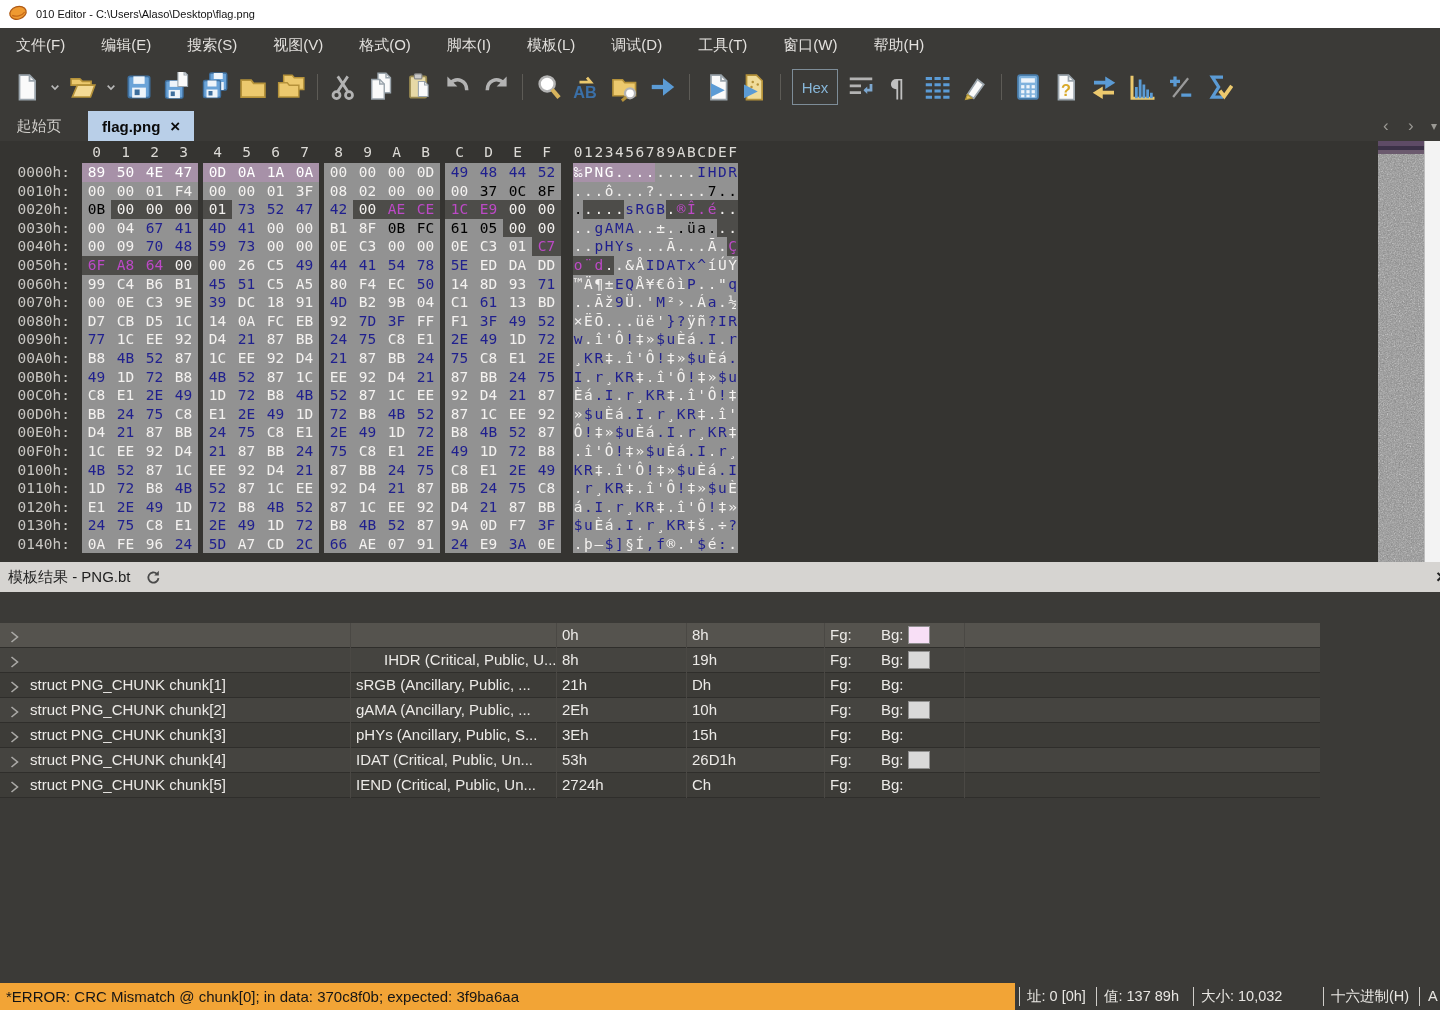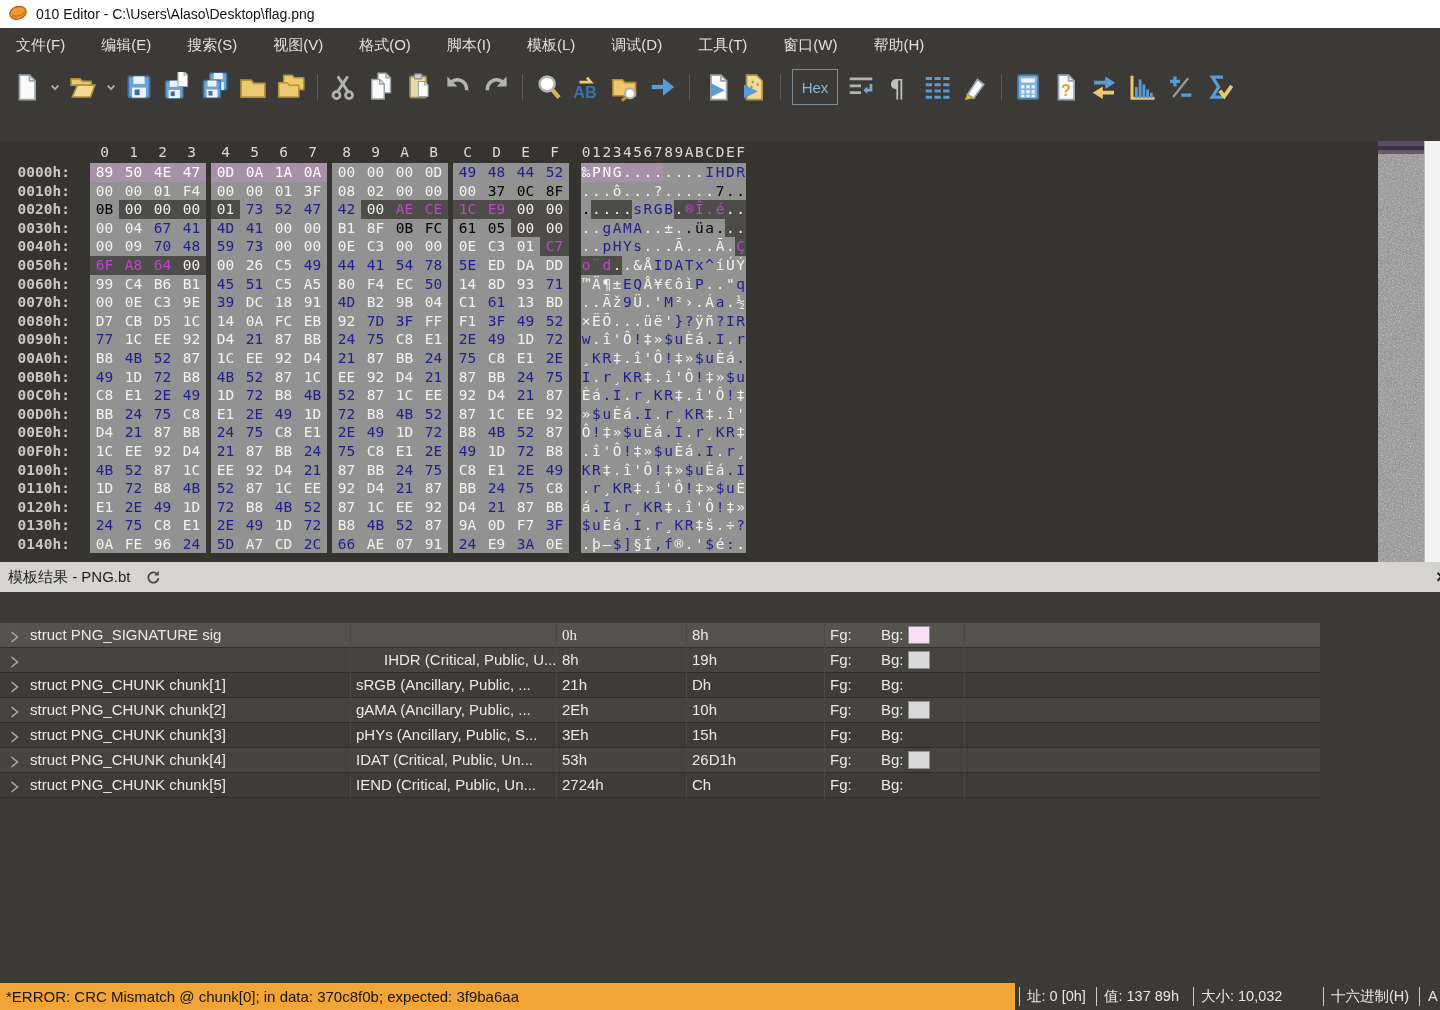--- a/index.html
+++ b/index.html
@@ -1,21 +1,21 @@
 <!DOCTYPE html>
 <html><head>
 <meta charset="utf-8">
 <style>
   html,body{margin:0;padding:0;background:#242424;}
   #app{position:relative;width:1440px;height:1010px;overflow:hidden;background:#3b3a37;
        font-family:"Liberation Sans",sans-serif;-webkit-font-smoothing:antialiased;}
   
   #titlebar{position:absolute;left:0;top:0;width:1440px;height:28px;background:#ffffff;
     display:flex;align-items:center;gap:8px;padding-left:8px;box-sizing:border-box;}
-  #titlebar .t{font-size:14px;color:#111;}
+  #titlebar .t{font-size:11px;color:#111;}
   
   #menubar{position:absolute;left:0;top:28px;width:1440px;height:35px;background:#3b3a37;
     display:flex;align-items:center;padding-left:2px;}
   .menu-item{color:#e2e0dd;font-size:15px;padding:6px 14px;margin-right:8px;cursor:default;}
   
   #toolbar{position:absolute;left:0;top:63px;width:1440px;height:48px;background:#3b3a37;
     display:flex;align-items:center;padding-left:8px;}
   .tbtn{width:38px;height:38px;display:flex;align-items:center;justify-content:center;flex:0 0 auto;}
   .tbtn.narrow{width:18px;}
   .tsep{width:1px;height:26px;background:#5d5b56;margin:0 7px;flex:0 0 auto;}
@@ -28,21 +28,21 @@
     display:flex;align-items:center;justify-content:center;}
   #tab-active{position:absolute;left:88px;top:0;height:30px;background:#b9cfe8;color:#0b0b0b;
     font-size:15px;font-weight:bold;display:flex;align-items:center;gap:10px;padding:0 14px;}
   #tab-active .x{font-weight:bold;font-size:17px;line-height:1;}
   .tabnav{position:absolute;top:0;height:30px;display:flex;align-items:center;color:#9b9994;font-size:17px;}
   
   #hexview{position:absolute;left:0;top:141px;width:1440px;height:421px;background:#353431;overflow:hidden;
     font-family:"DejaVu Sans Mono","Liberation Mono",monospace;font-size:14.5px;}
   #hexhead{height:22px;line-height:22px;color:#dcdad6;white-space:nowrap;}
   .hrow{height:18.6px;line-height:18.6px;white-space:nowrap;}
-  .addr{display:inline-block;width:70px;text-align:right;color:#c9c7c3;padding-right:20px;font-weight:bold;}
+  .addr{display:inline-block;width:70px;text-align:right;color:#c9c7c3;padding-right:12px;}
   .bcell{display:inline-block;width:29px;text-align:center;}
   .mg{margin-left:5px;}
   .acell{display:inline-block;width:10.3px;text-align:center;overflow:hidden;vertical-align:top;}
   .ascii-block{display:inline-block;margin-left:12px;}
   .c0{color:#f2f0ee;background:#4d4c49;}
   .c1{color:#f4f2f0;background:#929292;}
   .c2{color:#1f1f8e;background:#929292;}
   .c3{color:#bc49c6;background:#4d4c49;}
   .c4{color:#000000;background:#929292;}
   .c5{color:#ffffff;background:#a791a8;}
@@ -353,20 +353,30 @@
         </svg>
       </span>
       <span class="tbtn">
         <svg width="30" height="30" viewBox="0 0 24 24">
           <path d="M16 4H7.5l5 8-5 8H16" fill="none" stroke="#5b9bd5" stroke-width="2.6"></path>
           <path d="M13.5 15l3.5 4.5 6-8.5" fill="none" stroke="#ecc96e" stroke-width="3"></path>
         </svg>
       </span>
     </div>
 
+  <div id="tabbar">
+    <div id="tab-start">起始页</div>
+    <div id="tab-active">
+      <span>flag.png</span>
+      <span class="x">×</span>
+    </div>
+    <span class="tabnav" style="left:1383px;">‹</span>
+    <span class="tabnav" style="left:1408px;">›</span>
+    <span class="tabnav" style="left:1431px;font-size:12px;">▾</span>
+  </div>
 
   <div id="hexview">
     <div id="hexhead"><span class="addr"></span><span class="bcell">0</span><span class="bcell">1</span><span class="bcell">2</span><span class="bcell">3</span><span class="bcell mg">4</span><span class="bcell">5</span><span class="bcell">6</span><span class="bcell">7</span><span class="bcell mg">8</span><span class="bcell">9</span><span class="bcell">A</span><span class="bcell">B</span><span class="bcell mg">C</span><span class="bcell">D</span><span class="bcell">E</span><span class="bcell">F</span><span class="ascii-block"><span class="acell">0</span><span class="acell">1</span><span class="acell">2</span><span class="acell">3</span><span class="acell">4</span><span class="acell">5</span><span class="acell">6</span><span class="acell">7</span><span class="acell">8</span><span class="acell">9</span><span class="acell">A</span><span class="acell">B</span><span class="acell">C</span><span class="acell">D</span><span class="acell">E</span><span class="acell">F</span></span></div>
     <div id="hexrows">
         <div class="hrow"><span class="addr">0000h:</span><span class="bcell c5">89</span><span class="bcell c5">50</span><span class="bcell c5">4E</span><span class="bcell c5">47</span><span class="bcell c5 mg">0D</span><span class="bcell c5">0A</span><span class="bcell c5">1A</span><span class="bcell c5">0A</span><span class="bcell c1 mg">00</span><span class="bcell c1">00</span><span class="bcell c1">00</span><span class="bcell c1">0D</span><span class="bcell c2 mg">49</span><span class="bcell c2">48</span><span class="bcell c2">44</span><span class="bcell c2">52</span><span class="ascii-block"><span class="acell c5">‰</span><span class="acell c5">P</span><span class="acell c5">N</span><span class="acell c5">G</span><span class="acell c5">.</span><span class="acell c5">.</span><span class="acell c5">.</span><span class="acell c5">.</span><span class="acell c1">.</span><span class="acell c1">.</span><span class="acell c1">.</span><span class="acell c1">.</span><span class="acell c2">I</span><span class="acell c2">H</span><span class="acell c2">D</span><span class="acell c2">R</span></span></div>
         <div class="hrow"><span class="addr">0010h:</span><span class="bcell c1">00</span><span class="bcell c1">00</span><span class="bcell c1">01</span><span class="bcell c1">F4</span><span class="bcell c1 mg">00</span><span class="bcell c1">00</span><span class="bcell c1">01</span><span class="bcell c1">3F</span><span class="bcell c1 mg">08</span><span class="bcell c1">02</span><span class="bcell c1">00</span><span class="bcell c1">00</span><span class="bcell c1 mg">00</span><span class="bcell c4">37</span><span class="bcell c4">0C</span><span class="bcell c4">8F</span><span class="ascii-block"><span class="acell c1">.</span><span class="acell c1">.</span><span class="acell c1">.</span><span class="acell c1">ô</span><span class="acell c1">.</span><span class="acell c1">.</span><span class="acell c1">.</span><span class="acell c1">?</span><span class="acell c1">.</span><span class="acell c1">.</span><span class="acell c1">.</span><span class="acell c1">.</span><span class="acell c1">.</span><span class="acell c4">7</span><span class="acell c4">.</span><span class="acell c4">.</span></span></div>
         <div class="hrow"><span class="addr">0020h:</span><span class="bcell c4">0B</span><span class="bcell c0">00</span><span class="bcell c0">00</span><span class="bcell c0">00</span><span class="bcell c0 mg">01</span><span class="bcell c2">73</span><span class="bcell c2">52</span><span class="bcell c2">47</span><span class="bcell c2 mg">42</span><span class="bcell c0">00</span><span class="bcell c3">AE</span><span class="bcell c3">CE</span><span class="bcell c3 mg">1C</span><span class="bcell c3">E9</span><span class="bcell c0">00</span><span class="bcell c0">00</span><span class="ascii-block"><span class="acell c4">.</span><span class="acell c0">.</span><span class="acell c0">.</span><span class="acell c0">.</span><span class="acell c0">.</span><span class="acell c2">s</span><span class="acell c2">R</span><span class="acell c2">G</span><span class="acell c2">B</span><span class="acell c0">.</span><span class="acell c3">®</span><span class="acell c3">Î</span><span class="acell c3">.</span><span class="acell c3">é</span><span class="acell c0">.</span><span class="acell c0">.</span></span></div>
         <div class="hrow"><span class="addr">0030h:</span><span class="bcell c1">00</span><span class="bcell c1">04</span><span class="bcell c2">67</span><span class="bcell c2">41</span><span class="bcell c2 mg">4D</span><span class="bcell c2">41</span><span class="bcell c1">00</span><span class="bcell c1">00</span><span class="bcell c1 mg">B1</span><span class="bcell c1">8F</span><span class="bcell c4">0B</span><span class="bcell c4">FC</span><span class="bcell c4 mg">61</span><span class="bcell c4">05</span><span class="bcell c0">00</span><span class="bcell c0">00</span><span class="ascii-block"><span class="acell c1">.</span><span class="acell c1">.</span><span class="acell c2">g</span><span class="acell c2">A</span><span class="acell c2">M</span><span class="acell c2">A</span><span class="acell c1">.</span><span class="acell c1">.</span><span class="acell c1">±</span><span class="acell c1">.</span><span class="acell c4">.</span><span class="acell c4">ü</span><span class="acell c4">a</span><span class="acell c4">.</span><span class="acell c0">.</span><span class="acell c0">.</span></span></div>
         <div class="hrow"><span class="addr">0040h:</span><span class="bcell c1">00</span><span class="bcell c1">09</span><span class="bcell c2">70</span><span class="bcell c2">48</span><span class="bcell c2 mg">59</span><span class="bcell c2">73</span><span class="bcell c1">00</span><span class="bcell c1">00</span><span class="bcell c1 mg">0E</span><span class="bcell c1">C3</span><span class="bcell c1">00</span><span class="bcell c1">00</span><span class="bcell c1 mg">0E</span><span class="bcell c1">C3</span><span class="bcell c1">01</span><span class="bcell c3">C7</span><span class="ascii-block"><span class="acell c1">.</span><span class="acell c1">.</span><span class="acell c2">p</span><span class="acell c2">H</span><span class="acell c2">Y</span><span class="acell c2">s</span><span class="acell c1">.</span><span class="acell c1">.</span><span class="acell c1">.</span><span class="acell c1">Ã</span><span class="acell c1">.</span><span class="acell c1">.</span><span class="acell c1">.</span><span class="acell c1">Ã</span><span class="acell c1">.</span><span class="acell c3">Ç</span></span></div>
         <div class="hrow"><span class="addr">0050h:</span><span class="bcell c3">6F</span><span class="bcell c3">A8</span><span class="bcell c3">64</span><span class="bcell c0">00</span><span class="bcell c1 mg">00</span><span class="bcell c1">26</span><span class="bcell c1">C5</span><span class="bcell c2">49</span><span class="bcell c2 mg">44</span><span class="bcell c2">41</span><span class="bcell c2">54</span><span class="bcell c2">78</span><span class="bcell c2 mg">5E</span><span class="bcell c1">ED</span><span class="bcell c1">DA</span><span class="bcell c1">DD</span><span class="ascii-block"><span class="acell c3">o</span><span class="acell c3">¨</span><span class="acell c3">d</span><span class="acell c0">.</span><span class="acell c1">.</span><span class="acell c1">&amp;</span><span class="acell c1">Å</span><span class="acell c2">I</span><span class="acell c2">D</span><span class="acell c2">A</span><span class="acell c2">T</span><span class="acell c2">x</span><span class="acell c2">^</span><span class="acell c1">í</span><span class="acell c1">Ú</span><span class="acell c1">Ý</span></span></div>
@@ -410,23 +420,22 @@
         </svg>
     </span>
     <span id="tmpl-close">×</span>
   </div>
 
   <div id="tmpl-rows">
       <div class="trow" style="top: 0px; background: rgb(85, 83, 78);">
         <span class="chev"><svg width="9" height="12" viewBox="0 0 9 12">
             <path d="M1.5 1l6 5-6 5" fill="none" stroke="#aaa9a6" stroke-width="1.6"></path>
           </svg></span>
-        <span class="cell" style="left:30px;width:315px;">struct PNG_SIGNATURE sig</span>
         <span class="cell" style="left:356px;width:196px;"></span>
-        <span class="cell" style="left:562px;width:120px;font-family:Liberation Serif, serif;">0h</span>
+        <span class="cell" style="left:562px;width:120px;">0h</span>
         <span class="cell" style="left:692px;width:128px;">8h</span>
         <span class="cell" style="left:830px;">Fg:</span>
         <span class="cell" style="left:881px;">Bg:</span>
         <span class="swatch" style="background:#f8dff6;"></span>
         <span class="vline" style="left:350px;"></span>
         <span class="vline" style="left:556px;"></span>
         <span class="vline" style="left:686px;"></span>
         <span class="vline" style="left:824px;"></span>
         <span class="vline" style="left:964px;"></span>
       </div>

